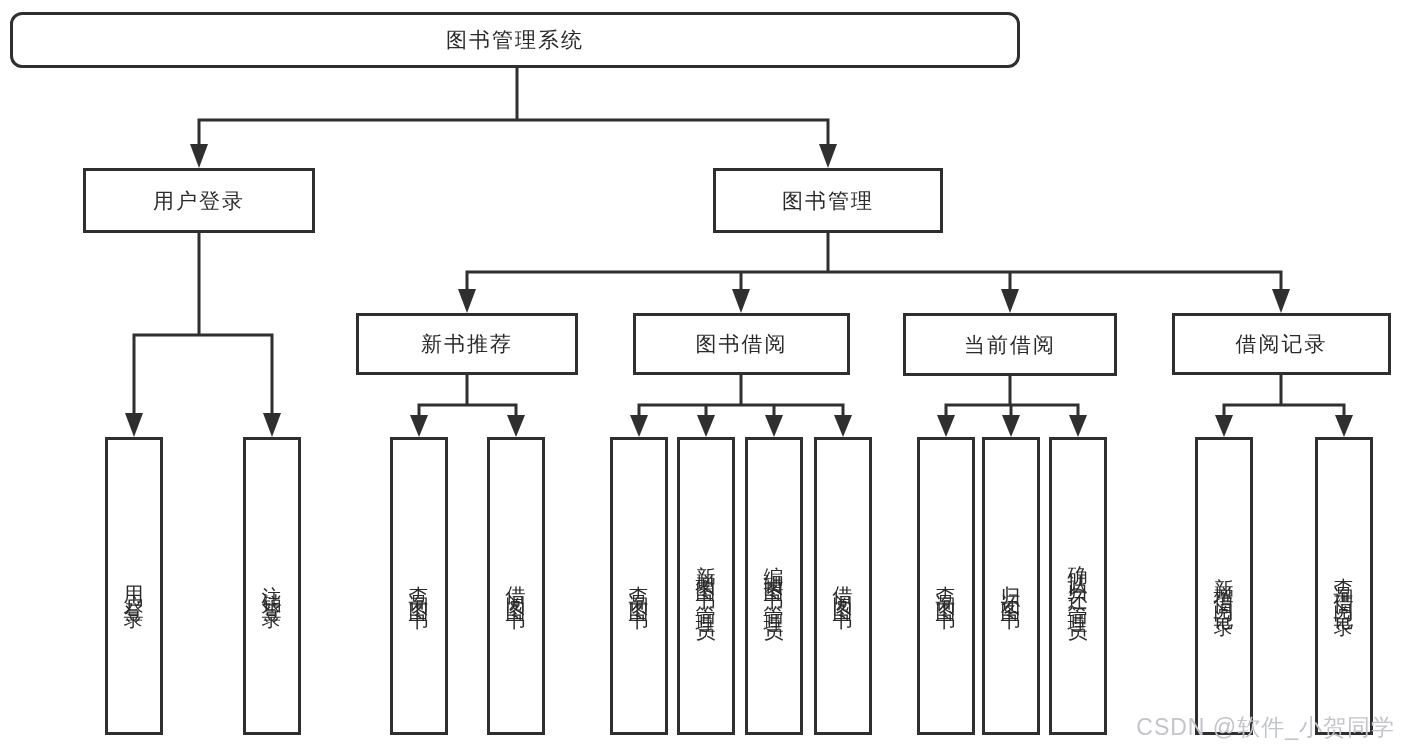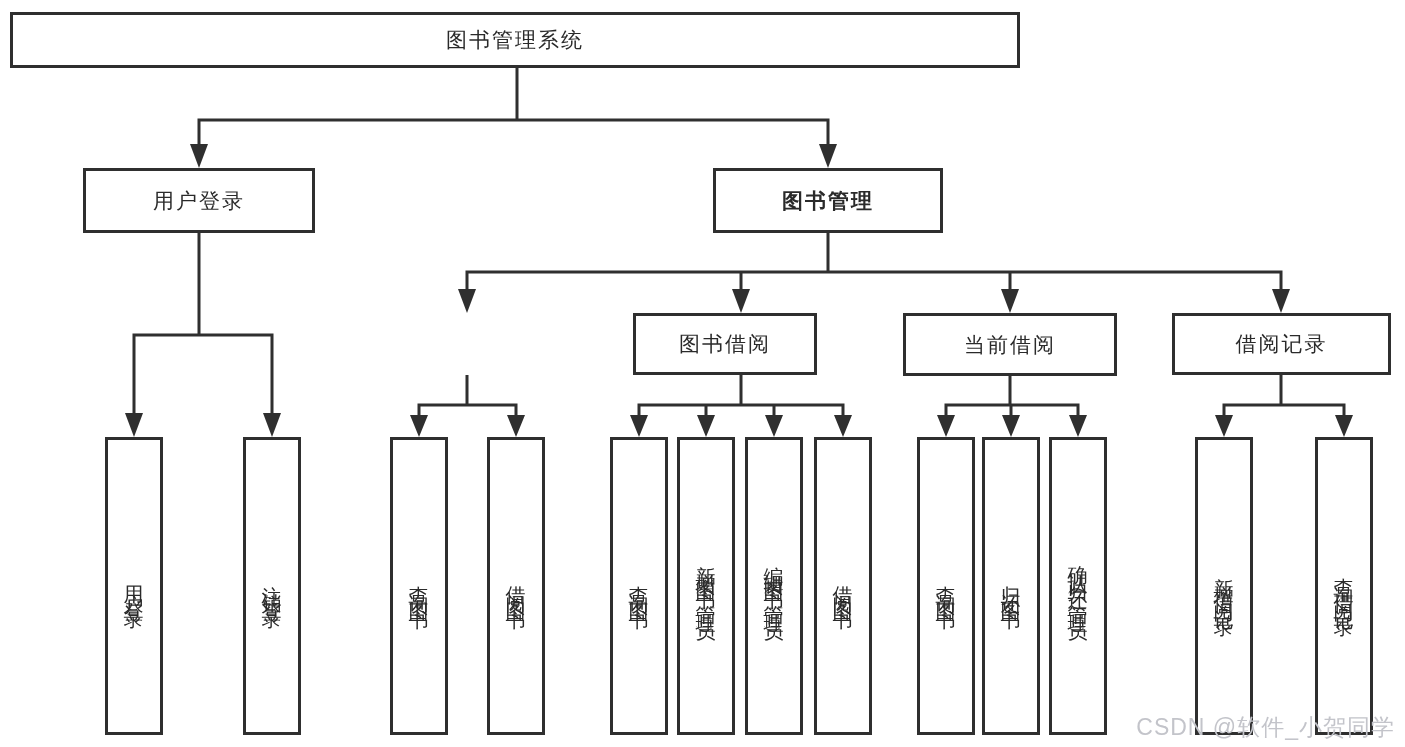--- a/index.html
+++ b/index.html
@@ -94,32 +94,35 @@
     <g>
       <path class="ln" d="M1010 375 V406.5 M944.5 405 H1079.5 M946 405 V417 M1011 405 V417 M1078 405 V417"></path>
       <path class="ar" d="M937 415 H955 L946 437 Z M1002 415 H1020 L1011 437 Z M1069 415 H1087 L1078 437 Z"></path>
     </g>
     <g>
       <path class="ln" d="M1281 375 V406.5 M1222.5 405 H1345.5 M1224 405 V417 M1344 405 V417"></path>
       <path class="ar" d="M1215 415 H1233 L1224 437 Z M1335 415 H1353 L1344 437 Z"></path>
     </g>
   </svg>
 
-  <div class="box" style="left:10px; top:12px; width:1010px; height:56px;">
+  <div class="box" style="left:10px; top:12px; width:1010px; height:56px;border-radius:12px;">
     <span>图书管理系统</span>
   </div>
 
   <div class="box" style="left:83px; top:168px; width:232px; height:65px;">
     <span>用户登录</span>
   </div>
-  <div class="box" style="left:713px; top:168px; width:230px; height:65px;font-weight:bold;">
+  <div class="box" style="left:713px; top:168px; width:230px; height:65px;">
     <span>图书管理</span>
   </div>
 
-  <div class="box" style="left:633px; top:313px; width:184px; height:62px;">
+  <div class="box" style="left:356px; top:313px; width:222px; height:62px;">
+    <span>新书推荐</span>
+  </div>
+  <div class="box" style="left:633px; top:313px; width:217px; height:62px;">
     <span>图书借阅</span>
   </div>
   <div class="box" style="left:903px; top:313px; width:214px; height:63px;">
     <span>当前借阅</span>
   </div>
   <div class="box" style="left:1172px; top:313px; width:219px; height:62px;">
     <span>借阅记录</span>
   </div>
 
   <div class="box vbox" style="left:105px; top:437px; width:58px; height:298px;">

